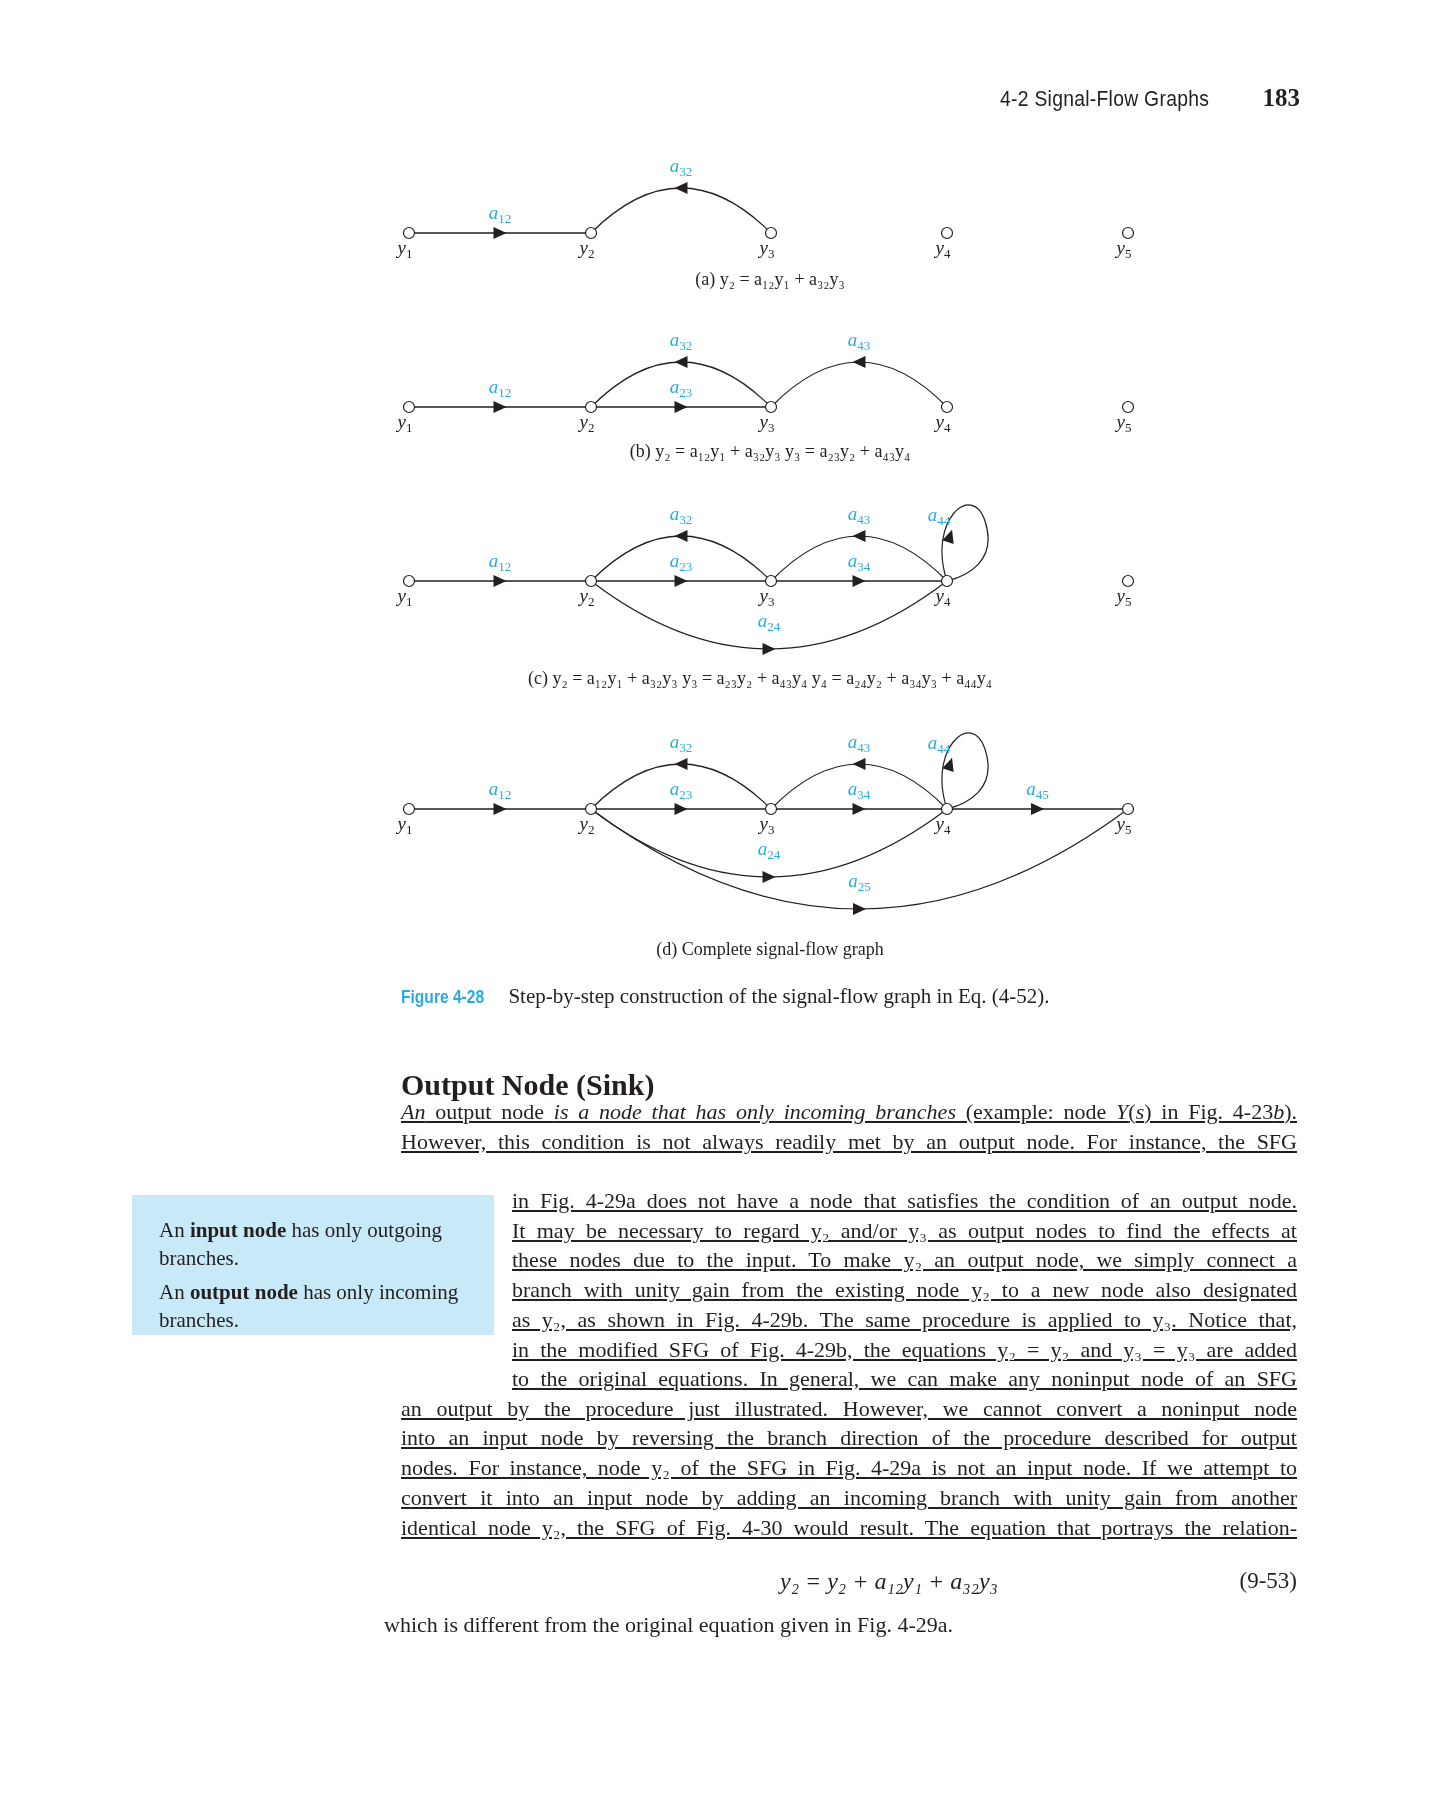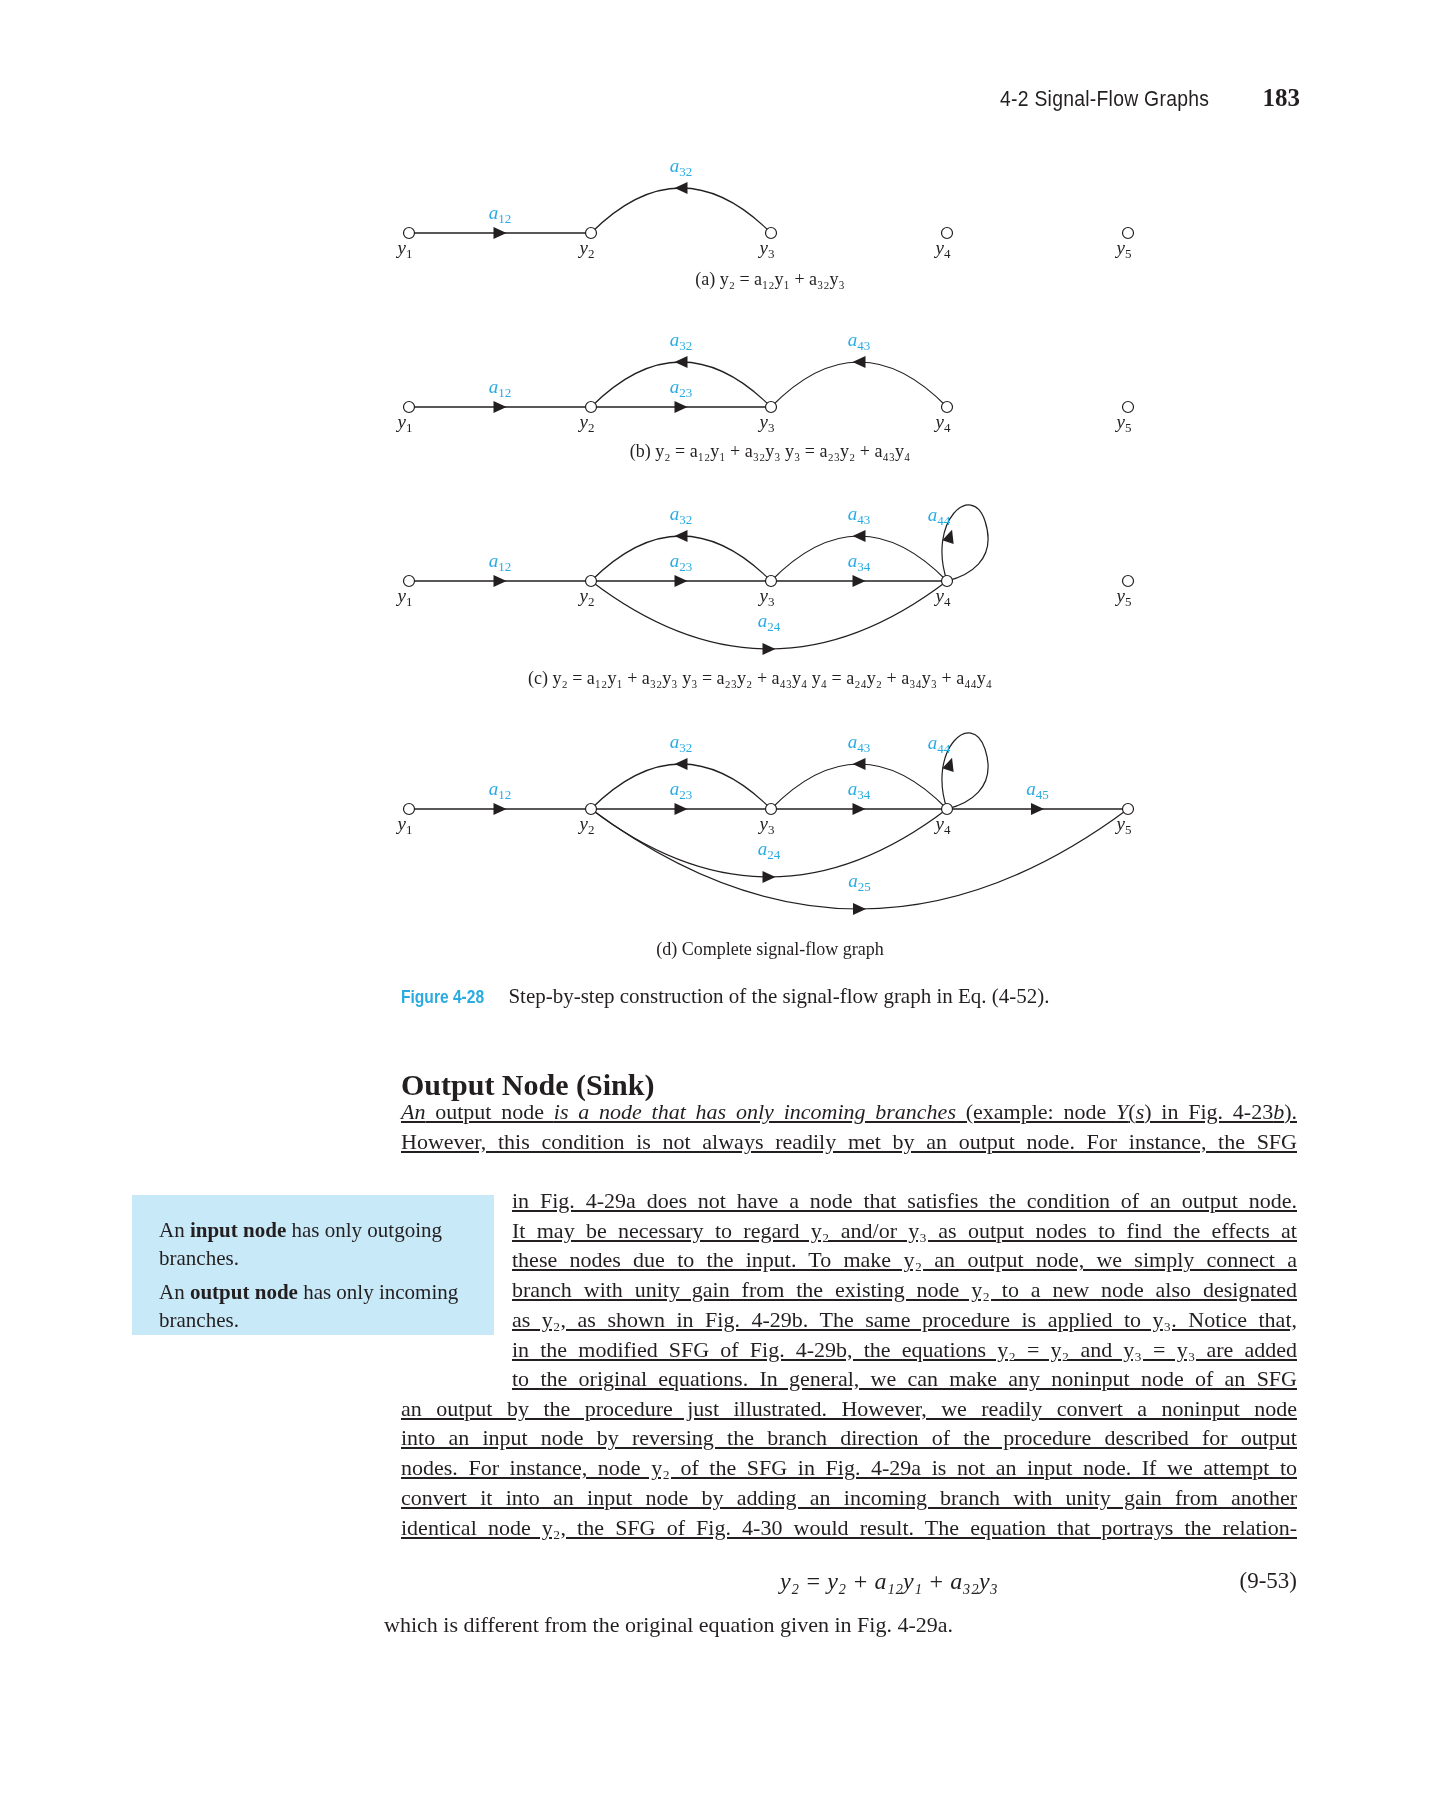--- a/index.html
+++ b/index.html
@@ -171,21 +171,21 @@
   <span class="line">in Fig. 4-29a does not have a node that satisfies the condition of an output node.</span>
   <span class="line">It may be necessary to regard y₂ and/or y₃ as output nodes to find the effects at</span>
   <span class="line">these nodes due to the input. To make y₂ an output node, we simply connect a</span>
   <span class="line">branch with unity gain from the existing node y₂ to a new node also designated</span>
   <span class="line">as y₂, as shown in Fig. 4-29b. The same procedure is applied to y₃. Notice that,</span>
   <span class="line">in the modified SFG of Fig. 4-29b, the equations y₂ = y₂ and y₃ = y₃ are added</span>
 </div>
 
 <div class="para p3">
   <span class="line" style="padding-left:111px;box-sizing:border-box;">to the original equations. In general, we can make any noninput node of an SFG</span>
-  <span class="line">an output by the procedure just illustrated. However, we readily convert a noninput node</span>
+  <span class="line">an output by the procedure just illustrated. However, we cannot convert a noninput node</span>
   <span class="line">into an input node by reversing the branch direction of the procedure described for output</span>
   <span class="line">nodes. For instance, node y₂ of the SFG in Fig. 4-29a is not an input node. If we attempt to</span>
   <span class="line">convert it into an input node by adding an incoming branch with unity gain from another</span>
   <span class="line">identical node y₂, the SFG of Fig. 4-30 would result. The equation that portrays the relation-</span>
 </div>
 
 <div class="eq">y₂ = y₂ + a₁₂y₁ + a₃₂y₃</div>
 <div class="eqn">(9-53)</div>
 <div class="p4">which is different from the original equation given in Fig. 4-29a.</div>
 

